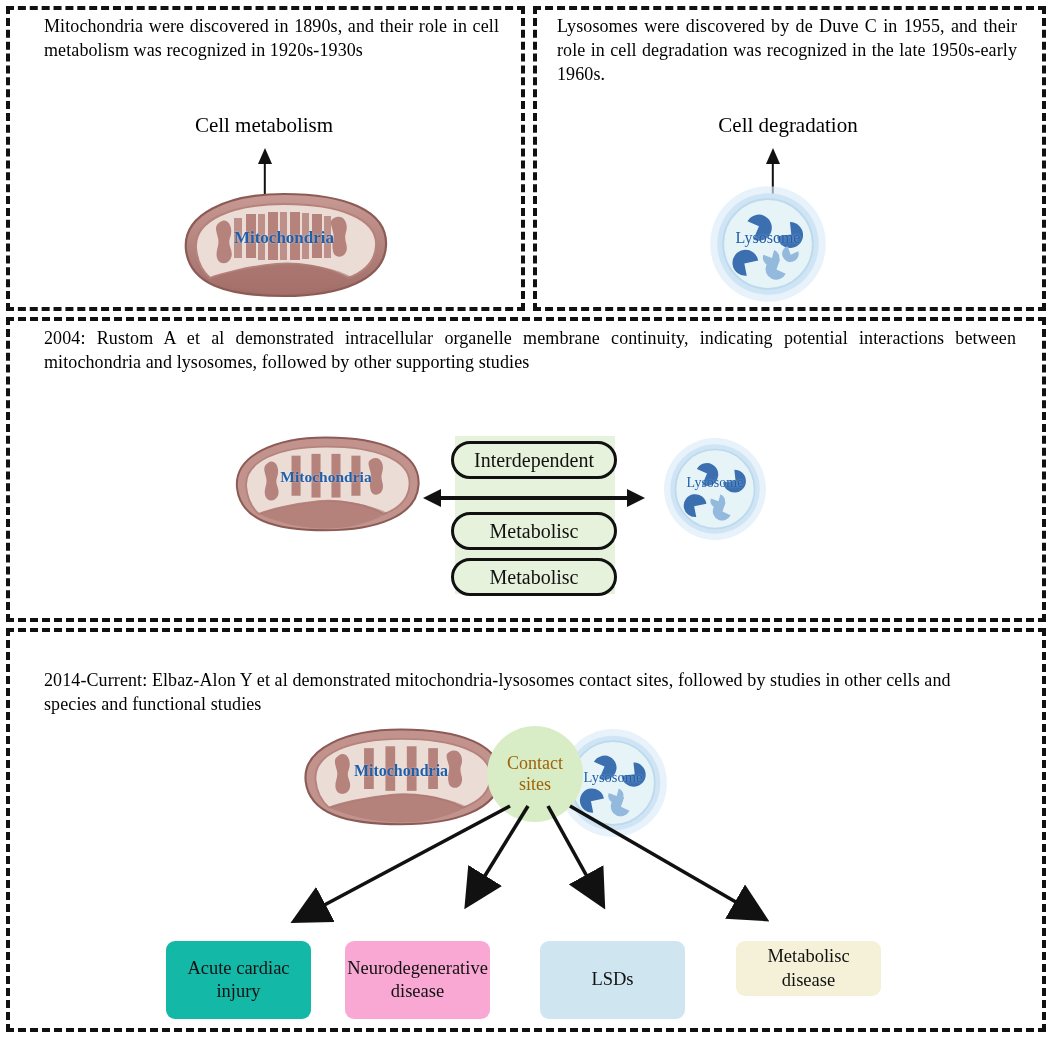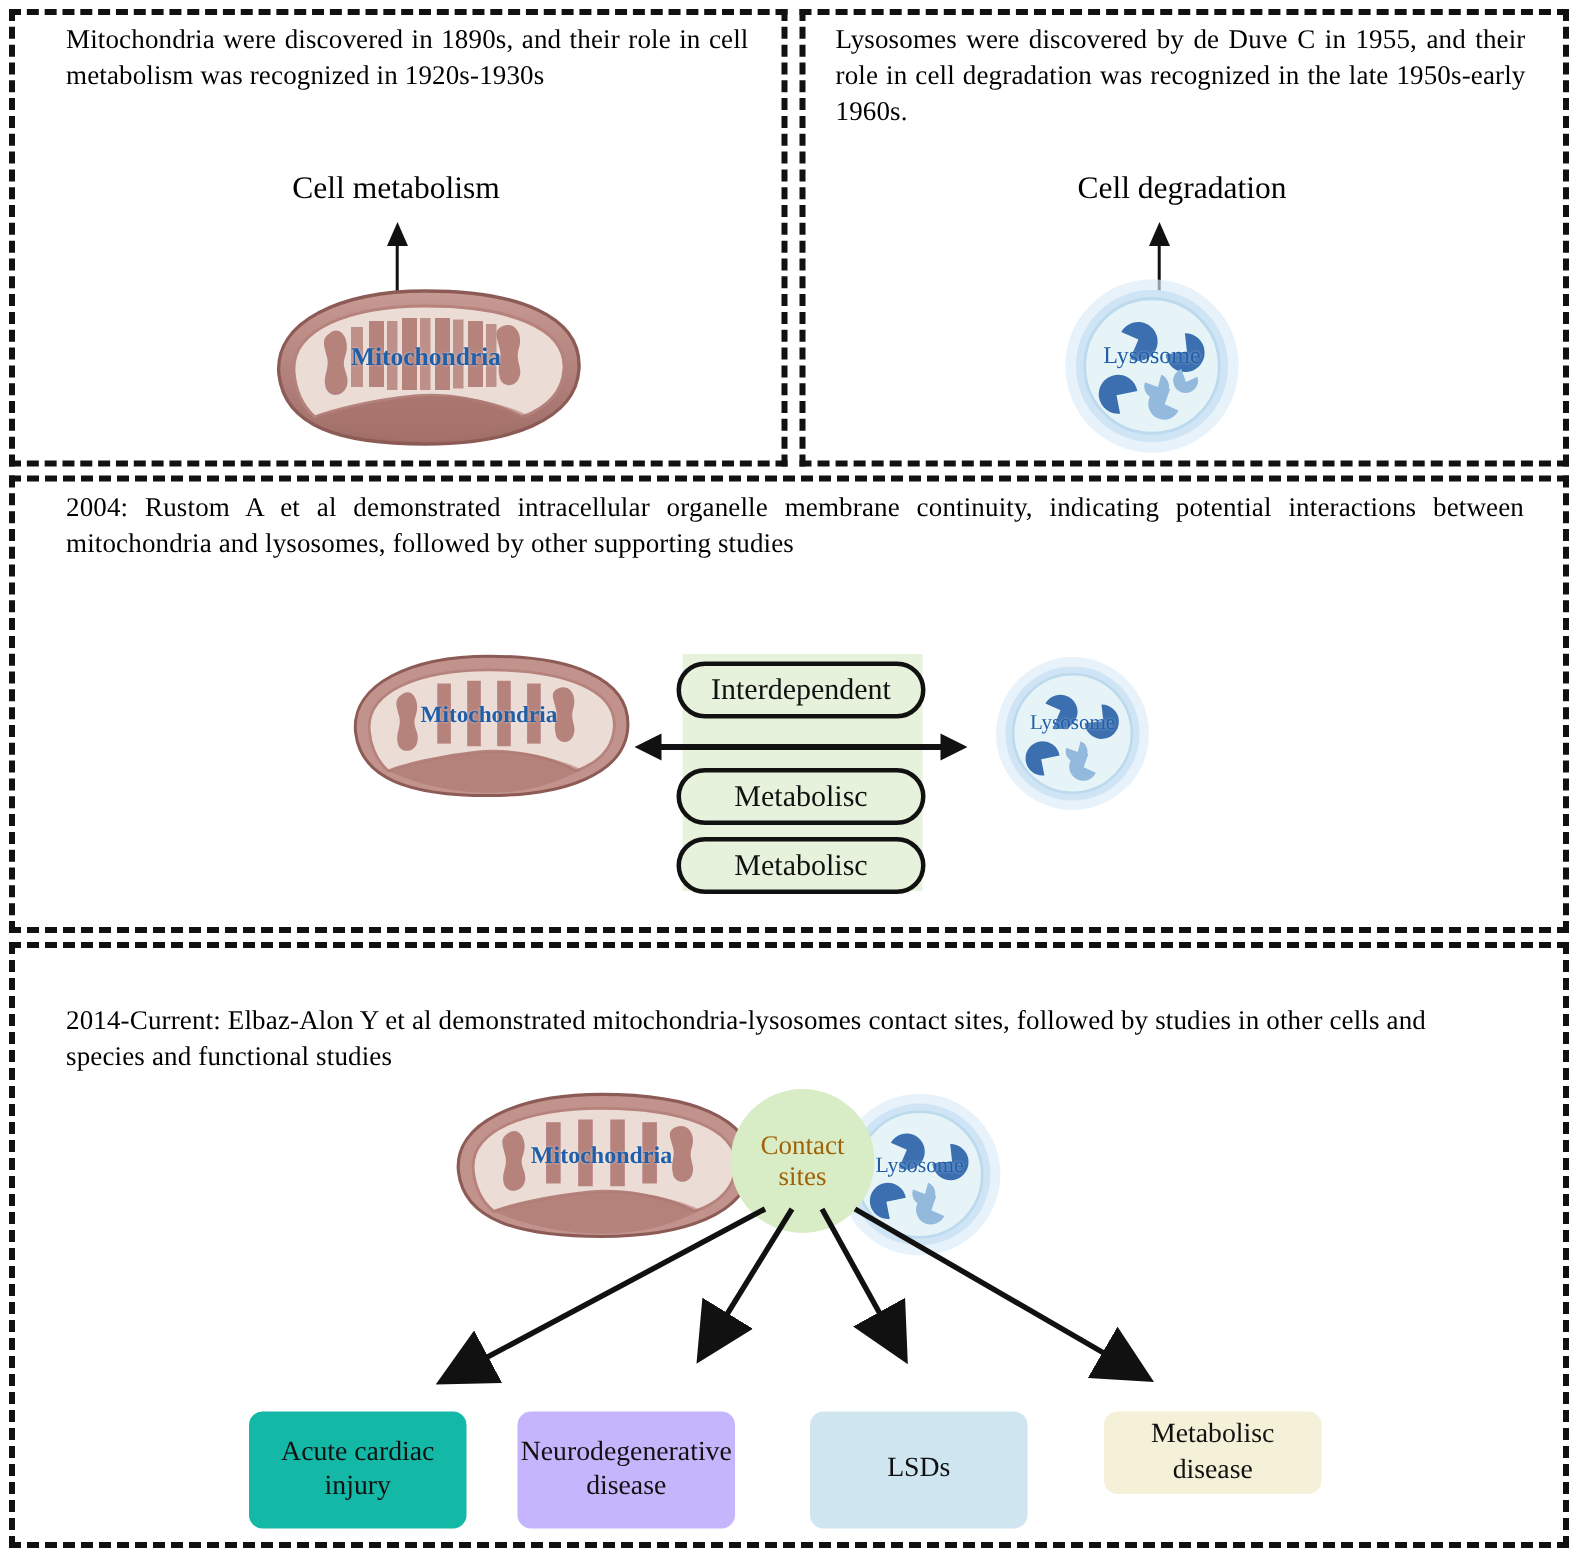--- a/index.html
+++ b/index.html
@@ -258,21 +258,21 @@
     <line x1="270" y1="6" x2="60" y2="118" stroke="#111" stroke-width="3.6" marker-end="url(#ah)"></line>
     <line x1="288" y1="6" x2="230" y2="100" stroke="#111" stroke-width="3.6" marker-end="url(#ah)"></line>
     <line x1="308" y1="6" x2="360" y2="100" stroke="#111" stroke-width="3.6" marker-end="url(#ah)"></line>
     <line x1="330" y1="6" x2="520" y2="116" stroke="#111" stroke-width="3.6" marker-end="url(#ah)"></line>
   </svg>
 
   <div class="dbox" id="dbox-0" style="background: #14b8a6;">
     <span>Acute cardiac</span>
     <span>injury</span>
   </div>
-  <div class="dbox" id="dbox-1" style="background: #c4b5fd; text-align: center;">
+  <div class="dbox" id="dbox-1" style="background: #f9a8d4; text-align: center;">
     <span>Neurodegenerative</span>
     <span>disease</span>
   </div>
   <div class="dbox" id="dbox-2" style="background: rgb(207, 230, 241);">
     <span>LSDs</span>
     <span></span>
   </div>
   <div class="dbox" id="dbox-3" style="background: rgb(245, 240, 216);">
     <span>Metabolisc</span>
     <span>disease</span>

